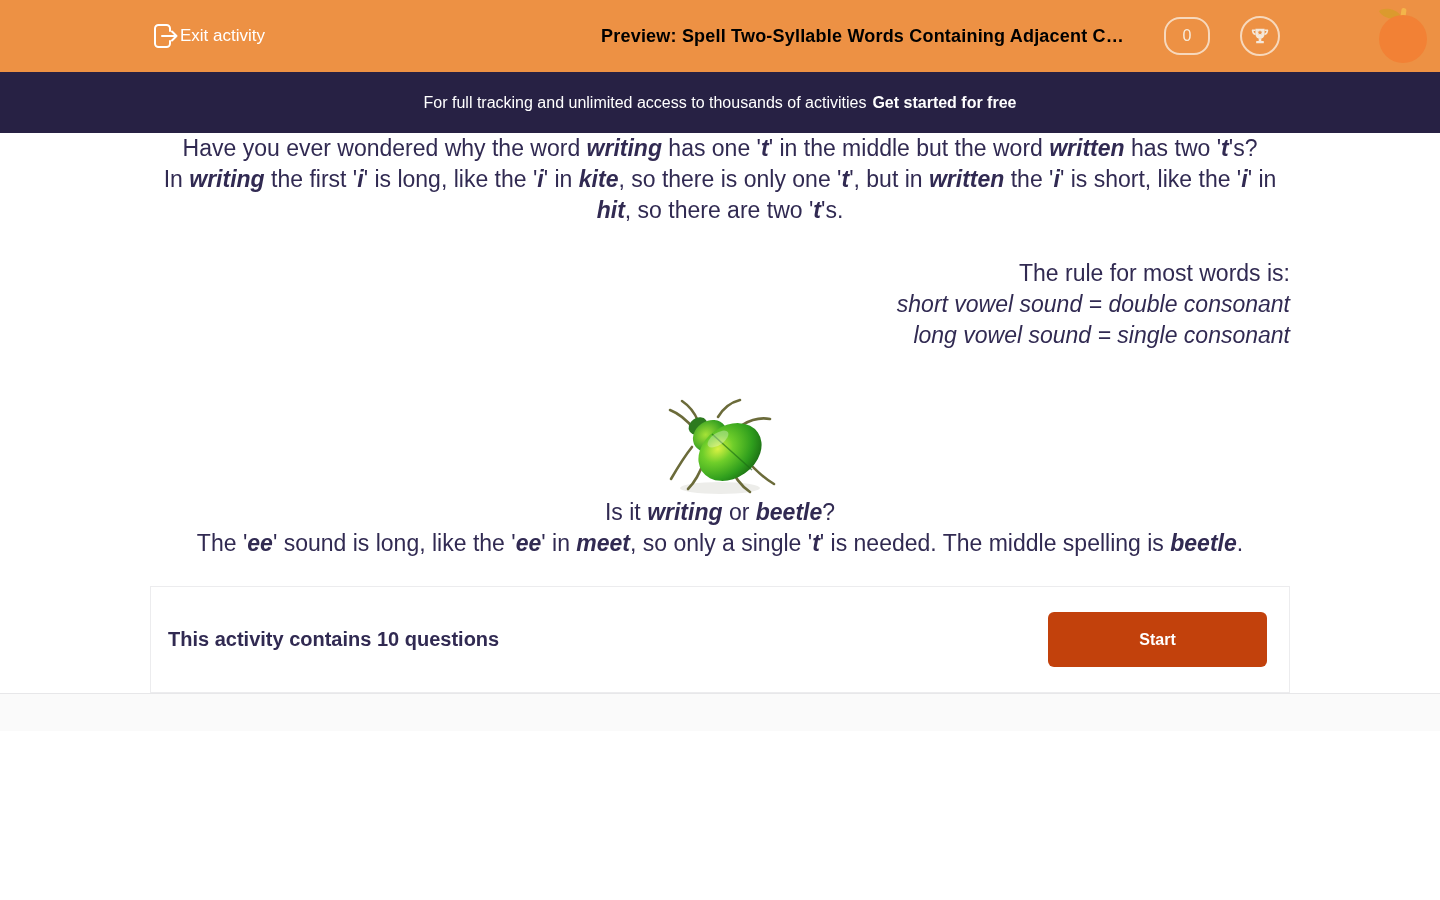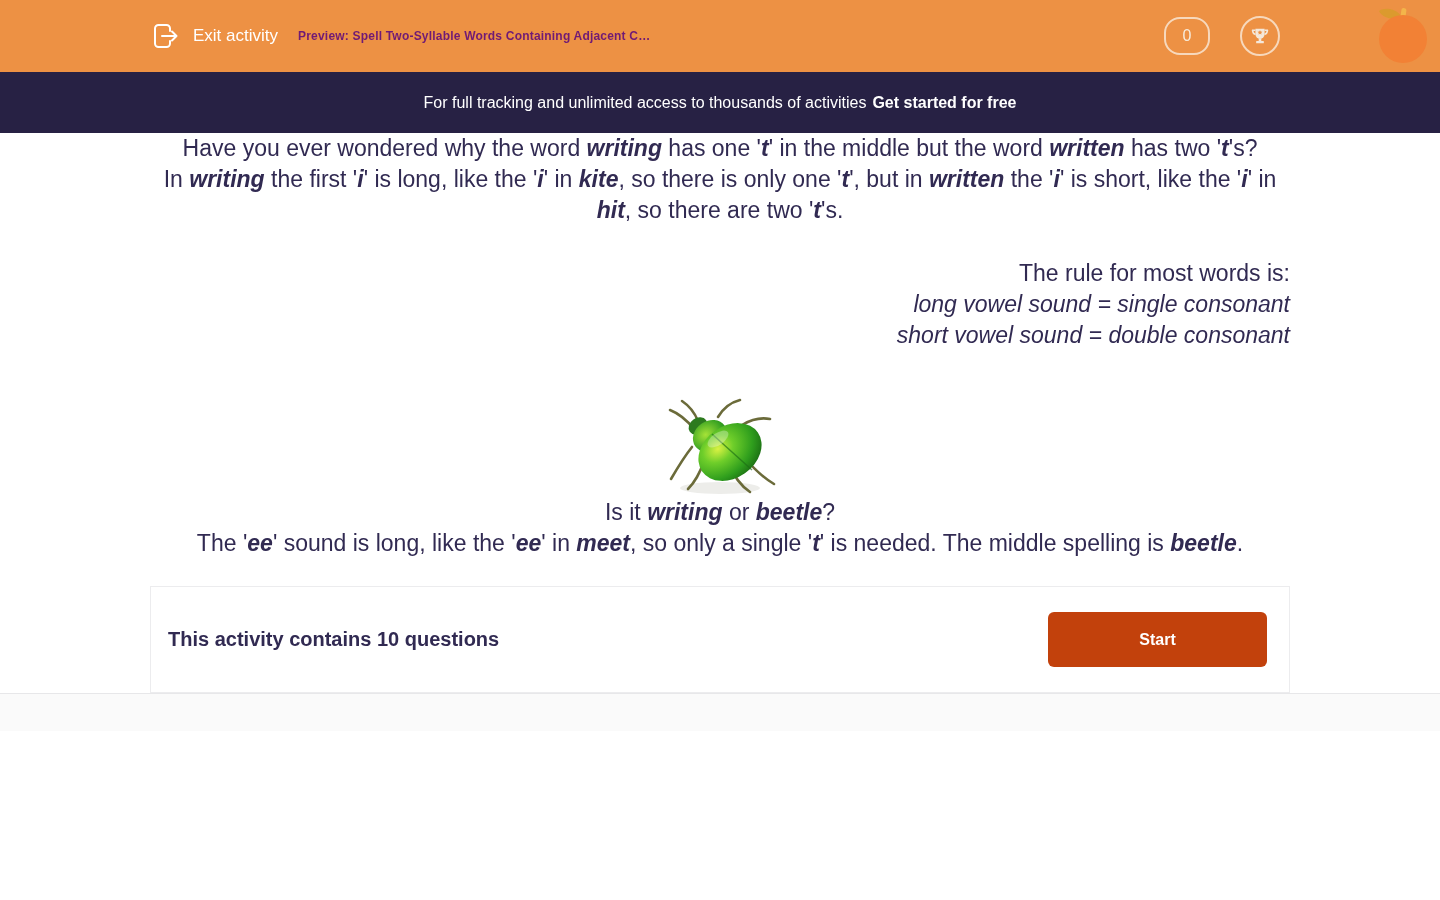--- a/index.html
+++ b/index.html
@@ -2,25 +2,25 @@
 <html><head>
 <meta charset="utf-8">
 <style>
   * { margin:0; padding:0; box-sizing:border-box; }
   html,body { width:1440px; height:900px; background:#ffffff;
     font-family:"Liberation Sans", sans-serif; color:#312A52; }
 
   
   .topbar { position:relative; height:72px; background:#ED9144;
     display:flex; align-items:center; padding-left:150px; }
-  .exit-btn { display:flex; align-items:center; gap:13px; color:#ffffff;
+  .exit-btn { display:flex; align-items:center; gap:0; color:#ffffff;
     font-size:17px; cursor:pointer; background:none; border:none;
     font-family:inherit; }
-  .topbar-title { flex:1; text-align:left; color:#701a75; font-weight:700;
-    font-size:12px; letter-spacing:.2px; padding-left:20px; white-space:nowrap;
+  .topbar-title { flex:1; text-align:right; color:#000000; font-weight:700;
+    font-size:18px; letter-spacing:.2px; padding-left:20px; white-space:nowrap;
     overflow:hidden; }
   .topbar-widgets { display:flex; align-items:center; gap:30px;
     margin-left:40px; margin-right:160px; }
   .score-pill { width:46px; height:38px; border:2px solid rgba(250,240,228,.75);
     border-radius:16px; display:flex; align-items:center; justify-content:center;
     color:#F7ECDC; font-size:16px; }
   .trophy-wrap { width:40px; height:40px; border:2px solid rgba(250,240,228,.75);
     border-radius:50%; display:flex; align-items:center; justify-content:center; }
   .logo { position:absolute; right:8px; top:5px; }
 
@@ -103,22 +103,22 @@
   <span>For full tracking and unlimited access to thousands of activities</span>
   <b>Get started for free</b>
 </div>
 
 <main class="content">
   <p class="p1"><span>Have you ever wondered why the word </span><span class="bi">writing</span><span> has one '</span><span class="bi">t</span><span>' in the middle but the word </span><span class="bi">written</span><span> has two '</span><span class="bi">t</span><span>'s?</span></p>
   <p class="p2"><span>In </span><span class="bi">writing</span><span> the first '</span><span class="bi">i</span><span>' is long, like the '</span><span class="bi">i</span><span>' in </span><span class="bi">kite</span><span>, so there is only one '</span><span class="bi">t</span><span>', but in </span><span class="bi">written</span><span> the '</span><span class="bi">i</span><span>' is short, like the '</span><span class="bi">i</span><span>' in </span><span class="bi">hit</span><span>, so there are two '</span><span class="bi">t</span><span>'s.</span></p>
 
   <div class="rules">
     <p>The rule for most words is:</p>
+    <p class="rule-line">short vowel sound = double consonant</p>
     <p class="rule-line">long vowel sound = single consonant</p>
-    <p class="rule-line">short vowel sound = double consonant</p>
   </div>
 
   <div class="beetle-wrap">
     <svg width="124" height="106" viewBox="0 0 124 106">
       <defs>
         <radialGradient id="elytraGrad" cx="38%" cy="32%" r="80%">
           <stop offset="0%" stop-color="#D9F243"></stop>
           <stop offset="30%" stop-color="#6FCE2A"></stop>
           <stop offset="68%" stop-color="#2F9E1D"></stop>
           <stop offset="100%" stop-color="#145E10"></stop>

